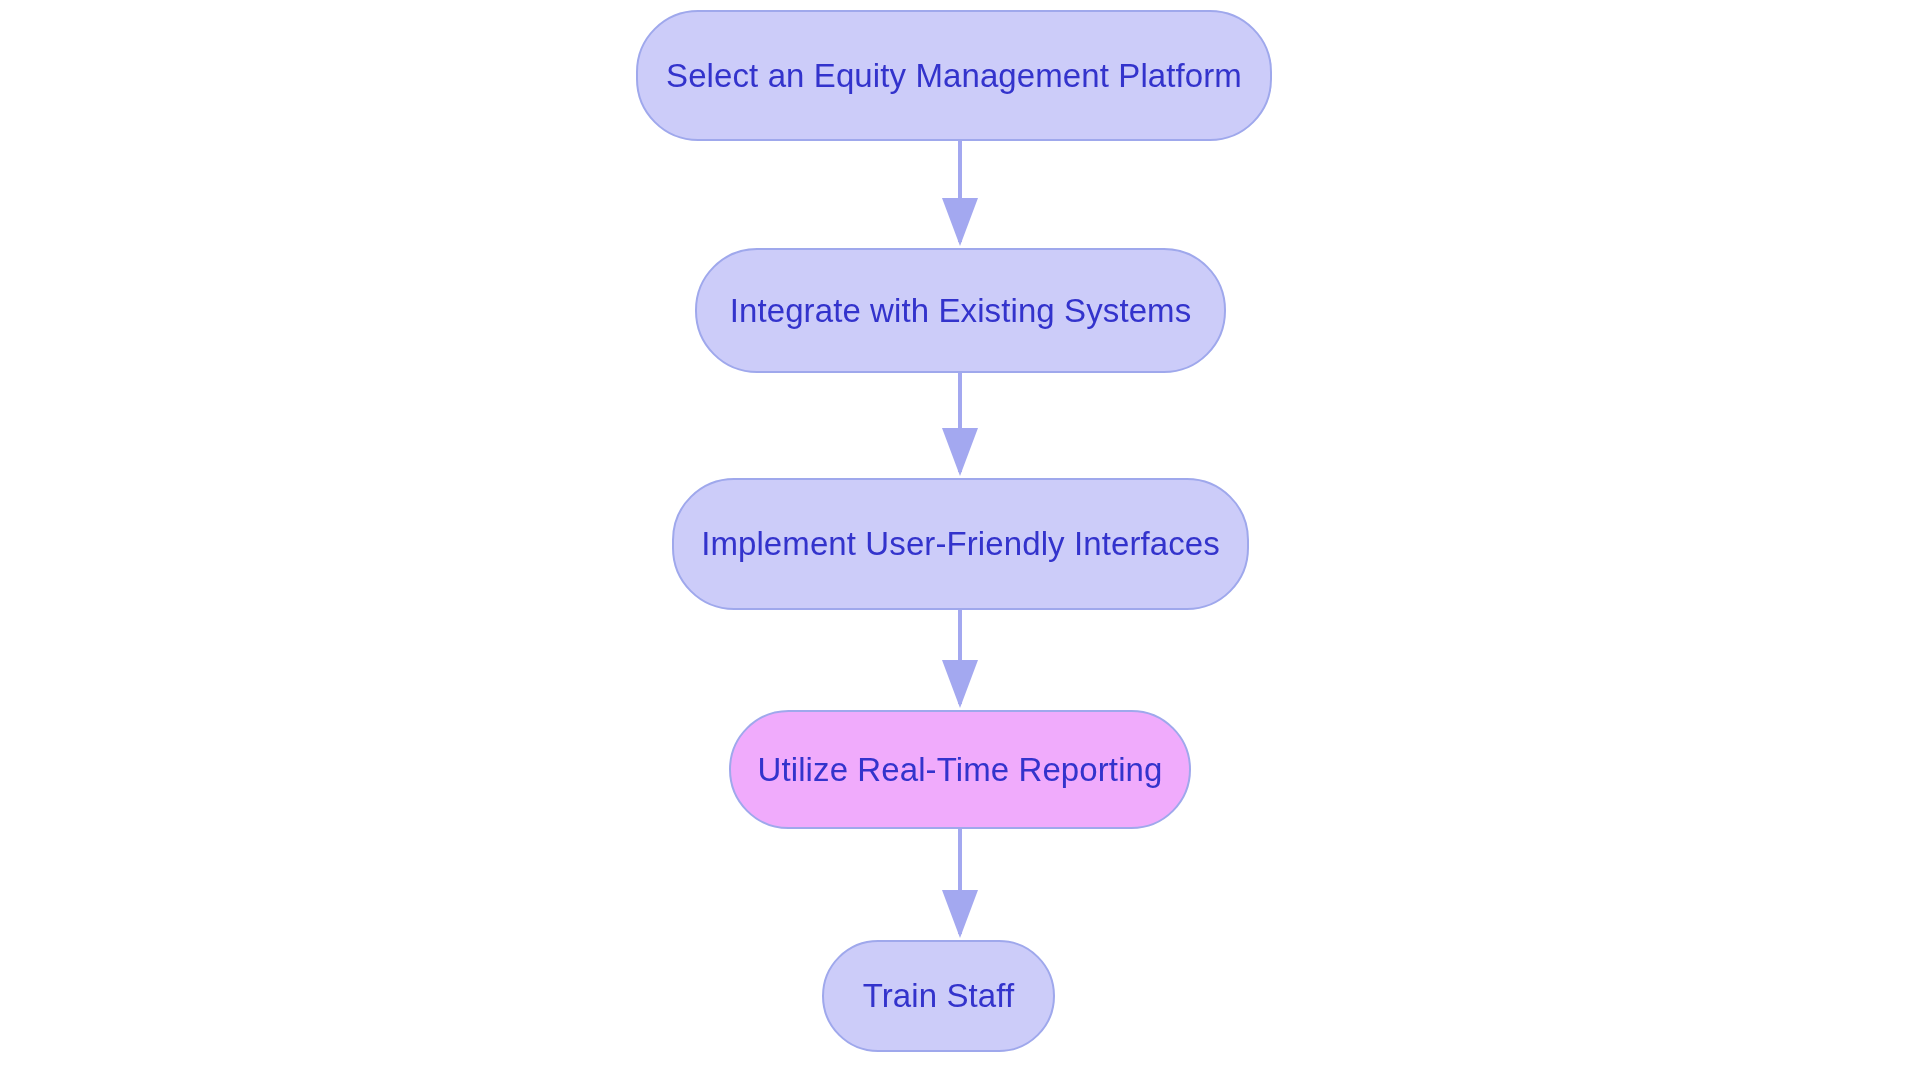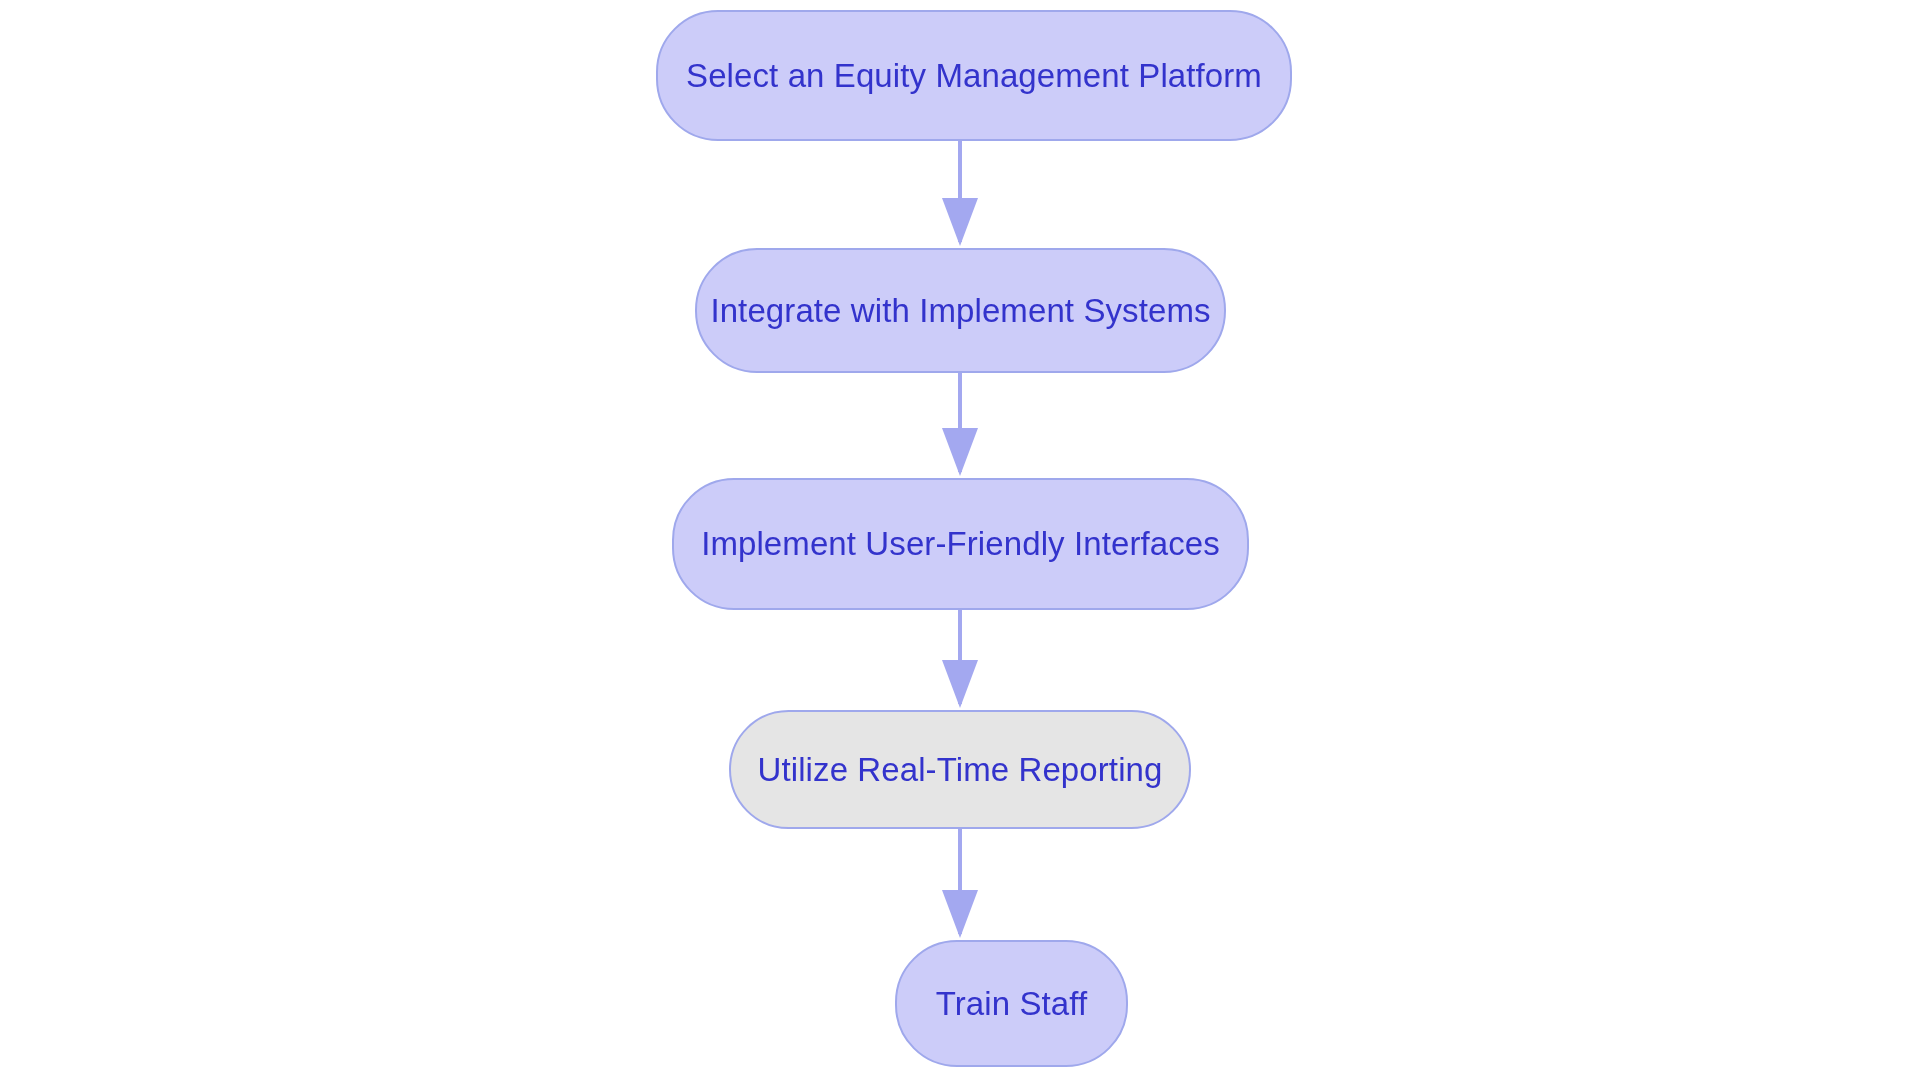--- a/index.html
+++ b/index.html
@@ -42,25 +42,25 @@
     letter-spacing: 0.1px;
     line-height: 1.2;
     white-space: nowrap;
     user-select: none;
   }
   .node-label {
     display: block;
     padding: 0 26px;
   }
   
-  #node-0 { left: 656px; top: 10px;  width: 636px; height: 131px; }
+  #node-0 { left: 636px; top: 10px;  width: 636px; height: 131px; }
   #node-1 { left: 695px; top: 248px; width: 531px; height: 125px; }
   #node-2 { left: 672px; top: 478px; width: 577px; height: 132px; }
   #node-3 { left: 729px; top: 710px; width: 462px; height: 119px; }
-  #node-4 { left: 895px; top: 940px; width: 233px; height: 127px; }
+  #node-4 { left: 822px; top: 940px; width: 233px; height: 112px; }
 </style>
 </head>
 <body style="background: rgb(255, 255, 255);">
 
 <div id="canvas" style="background: rgb(255, 255, 255);">
 
   <svg id="edge-layer" viewBox="0 0 1920 1083" width="1920" height="1083" xmlns="http://www.w3.org/2000/svg" aria-hidden="true">
     <defs>
       <marker id="arrowhead" markerWidth="12" markerHeight="9" refX="11" refY="4.5" orient="auto" markerUnits="strokeWidth">
         <path d="M 0 0 L 12 4.5 L 0 9 z" fill="#a3a8f0"></path>
@@ -82,28 +82,28 @@
     <g>
       <line x1="960" y1="829" x2="960" y2="934" stroke="#a3a8f0" stroke-width="4" marker-end="url(#arrowhead)"></line>
     </g>
   </svg>
 
   <div class="node" id="node-0" style="background: rgb(204, 204, 249); border-color: rgb(159, 168, 236); color: rgb(51, 51, 204);">
     <span class="node-label">Select an Equity Management Platform</span>
   </div>
 
   <div class="node" id="node-1" style="background: rgb(204, 204, 249); border-color: rgb(159, 168, 236); color: rgb(51, 51, 204);">
-    <span class="node-label">Integrate with Implement Systems</span>
+    <span class="node-label">Integrate with Existing Systems</span>
   </div>
 
   <div class="node" id="node-2" style="background: rgb(204, 204, 249); border-color: rgb(159, 168, 236); color: rgb(51, 51, 204);">
     <span class="node-label">Implement User-Friendly Interfaces</span>
   </div>
 
-  <div class="node" id="node-3" style="background: #e5e5e5; border-color: rgb(159, 168, 236); color: rgb(51, 51, 204);">
+  <div class="node" id="node-3" style="background: #f0abfc; border-color: rgb(159, 168, 236); color: rgb(51, 51, 204);">
     <span class="node-label">Utilize Real-Time Reporting</span>
   </div>
 
   <div class="node" id="node-4" style="background: rgb(204, 204, 249); border-color: rgb(159, 168, 236); color: rgb(51, 51, 204);">
     <span class="node-label">Train Staff</span>
   </div>
 
 </div>
 
 </body></html>

